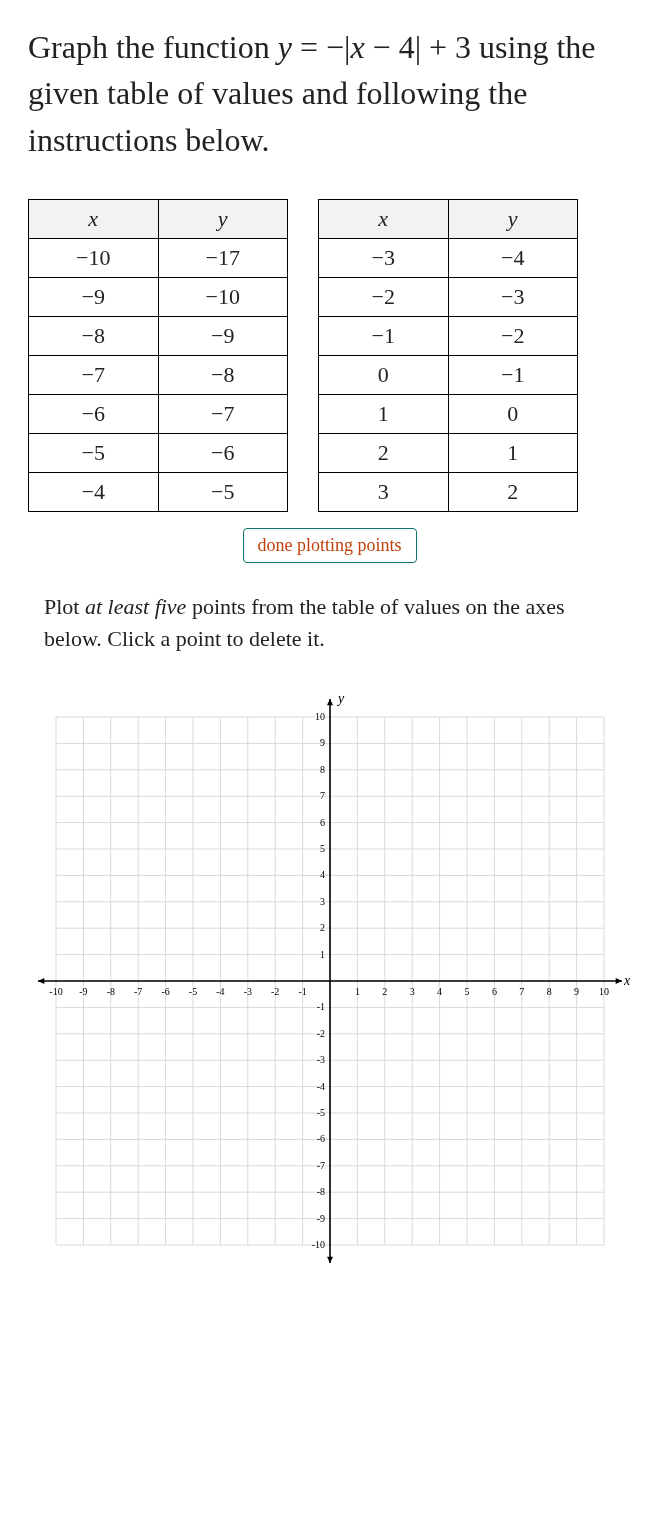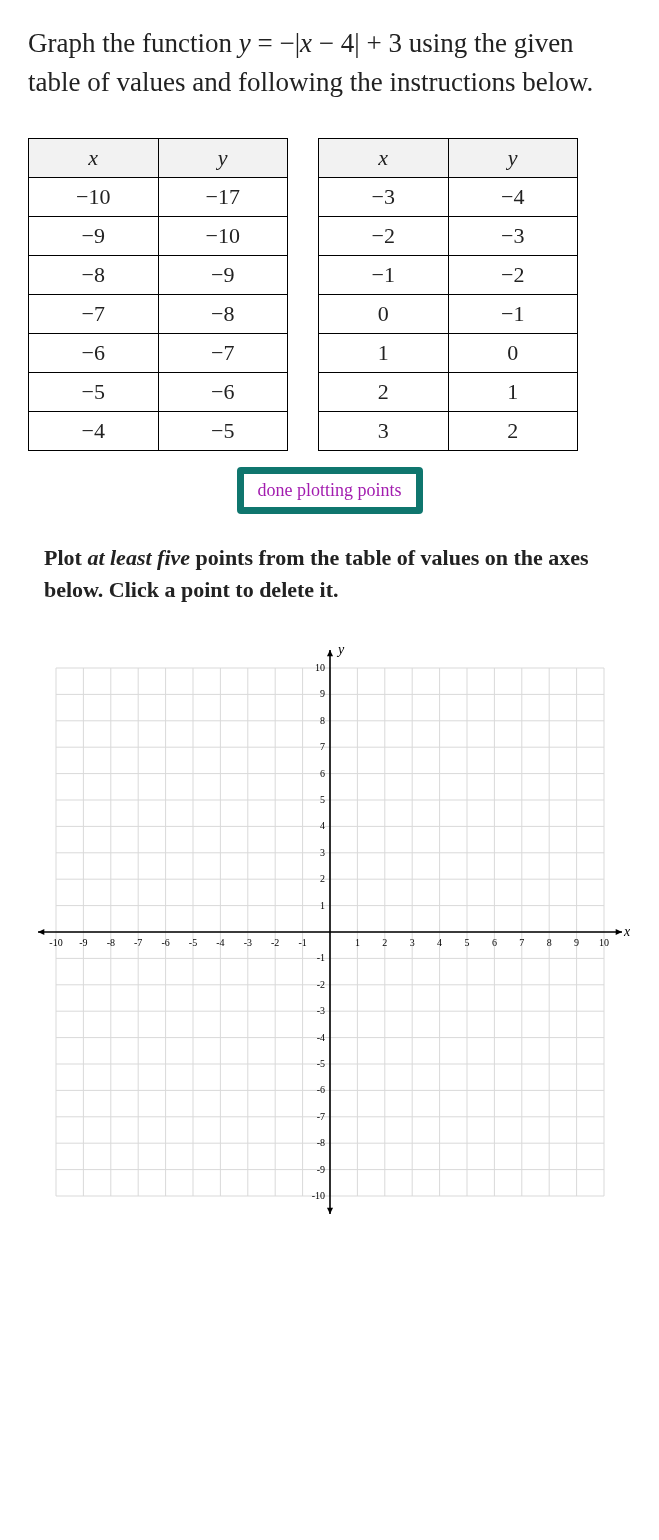--- a/index.html
+++ b/index.html
@@ -5,21 +5,21 @@
   * { box-sizing: border-box; }
   body {
     margin: 0;
     padding: 24px 28px;
     font-family: Georgia, 'Times New Roman', serif;
     color: #222;
     background: #fff;
     width: 659px;
   }
   .prompt {
-    font-size: 27px;
+    font-size: 32px;
     line-height: 1.45;
     margin-bottom: 36px;
   }
   .math {
     font-family: 'Times New Roman', Georgia, serif;
     font-style: italic;
   }
   .math .op { font-style: normal; }
   .tables-row {
     display: flex;
@@ -41,35 +41,34 @@
     background: #f2f2f2;
     font-weight: normal;
     font-style: italic;
   }
   .btn-row {
     text-align: center;
     margin-bottom: 28px;
   }
   .btn {
     display: inline-block;
-    border: 7px solid #0f766e;
+    border: 1px solid #0f766e;
     border-radius: 4px;
     padding: 6px 14px;
     font-family: Georgia, serif;
     font-size: 18px;
-    color: #a21caf;
+    color: #c2410c;
     background: #fff;
     cursor: pointer;
   }
   .instructions {
     font-family: Georgia, serif;
     font-size: 22px;
     line-height: 1.45;
     margin: 0 8px 36px 16px;
-    font-weight: bold;
   }
   .instructions em { font-style: italic; }
   .graph-wrap {
     display: flex;
     justify-content: center;
     margin-top: 8px;
   }
   svg.graph { display: block; }
 </style>
 </head>

